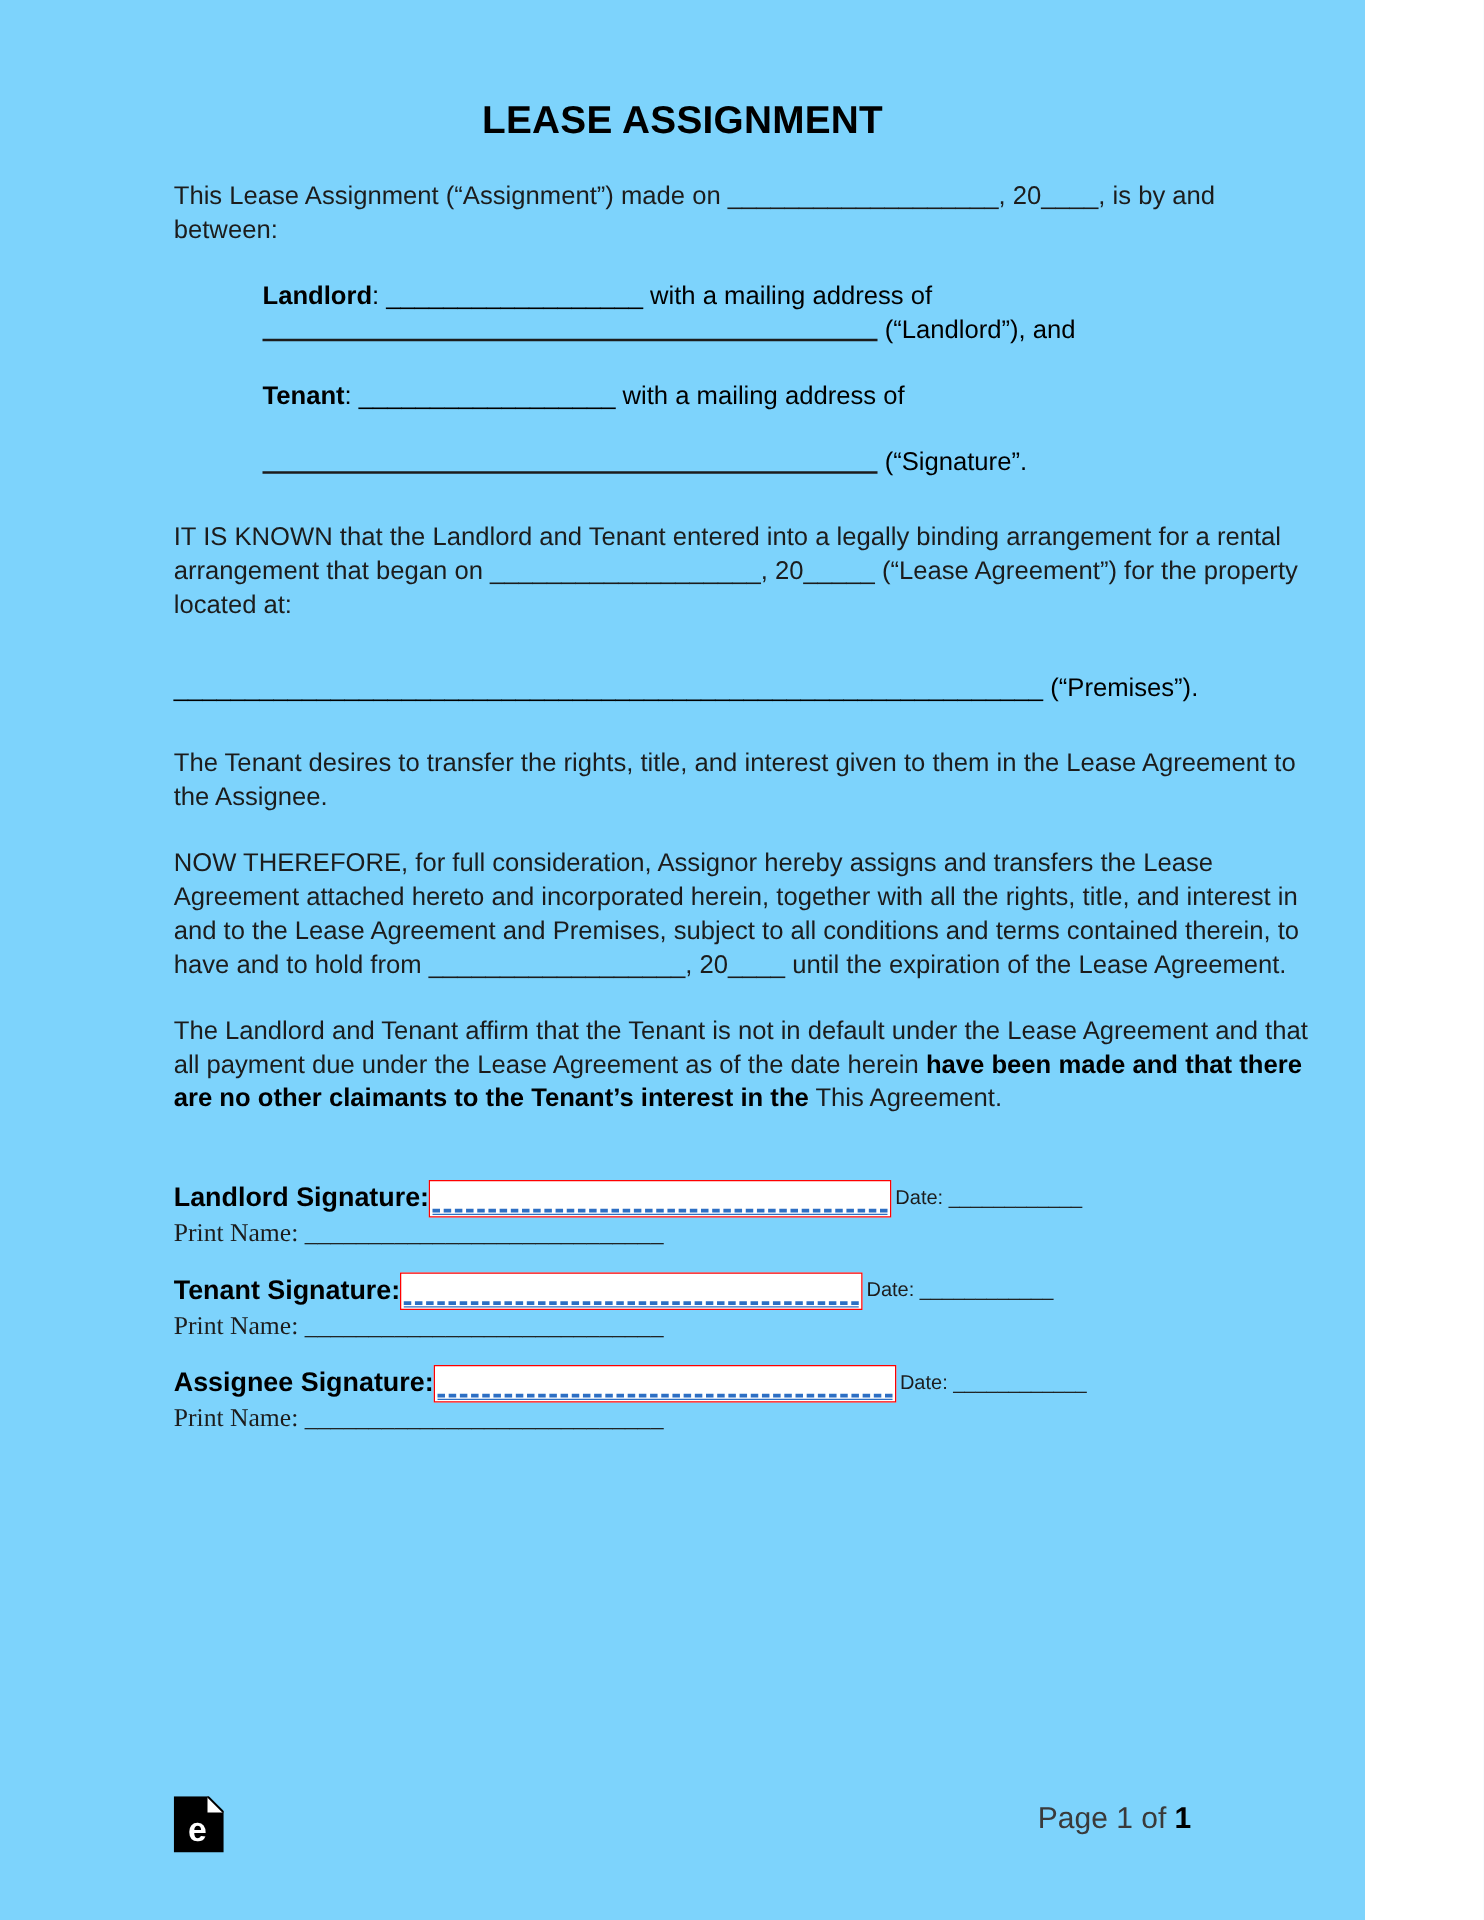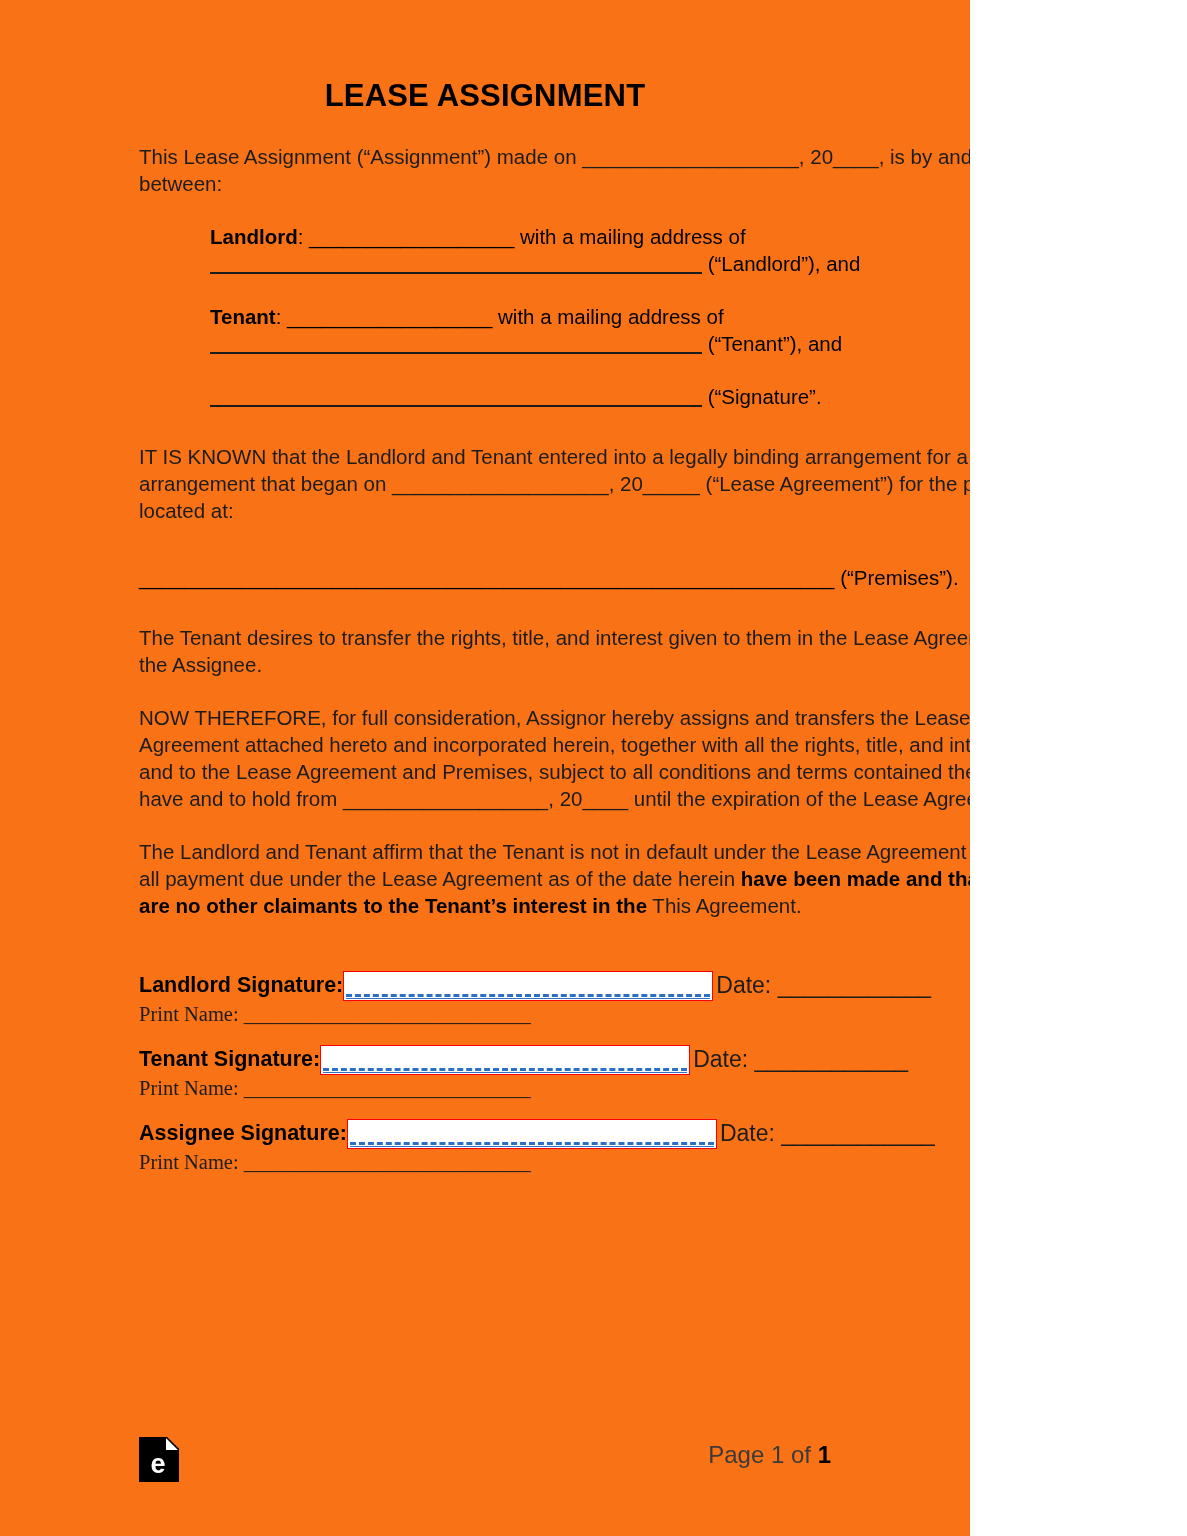--- a/index.html
+++ b/index.html
@@ -6,23 +6,23 @@
     margin: 0;
     padding: 0;
     background: #ffffff;
   }
   body {
     font-family: "Liberation Sans", sans-serif;
     color: #000000;
   }
   .page {
     position: relative;
-    width: 970px;
+    width: 1092px;
     height: 1536px;
-    background: #f97316;
+    background: #7dd3fc;
     overflow: hidden;
   }
   .doc-title {
     position: absolute;
     left: 0;
     right: 0;
     top: 78px;
     text-align: center;
     font-size: 31px;
     font-weight: bold;
@@ -100,21 +100,21 @@
     border-bottom: 3px dashed #2d6fc4;
   }
   .sig-field .blue-solid {
     position: absolute;
     left: 2px;
     right: 2px;
     bottom: 1px;
     border-bottom: 1.5px solid #2d6fc4;
   }
   .date-part {
-    font-size: 23px;
+    font-size: 16px;
     color: #1c1c1c;
     padding-left: 3px;
     text-align: center;
   }
   .print-row {
     font-size: 20.5px;
     line-height: 27px;
     color: #1c1c1c;
     margin-top: 2px;
     font-family: Liberation Serif, serif;
@@ -152,21 +152,20 @@
 
     <div class="party-block">
       <div><span class="party-label">Landlord</span>: <span class="ul">__________________</span><span> with a mailing address of</span></div>
       <div><span class="addr-line"></span> <span>(“Landlord”), and</span></div>
     </div>
 
     <div class="gap-md"></div>
 
     <div class="party-block">
       <div><span class="party-label">Tenant</span>: <span class="ul">__________________</span><span> with a mailing address of</span></div>
-      <div><span class="addr-line"></span> <span>(“Tenant”), and</span></div>
     </div>
 
     <div class="gap-md"></div>
 
     <div class="party-block">
       <div><span class="addr-line"></span> <span>(“Signature”.</span></div>
     </div>
 
     <div class="gap-lg"></div>
 

